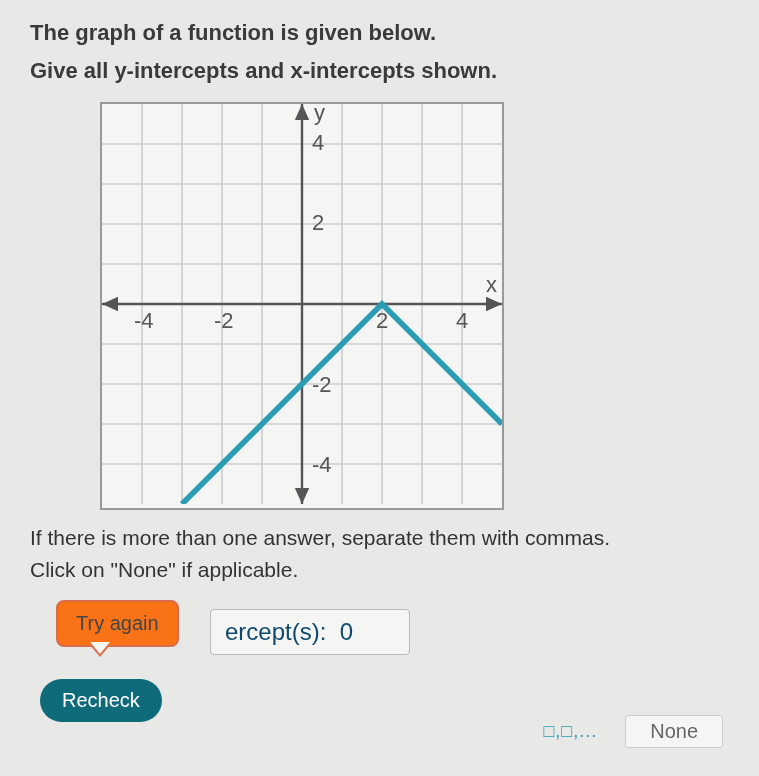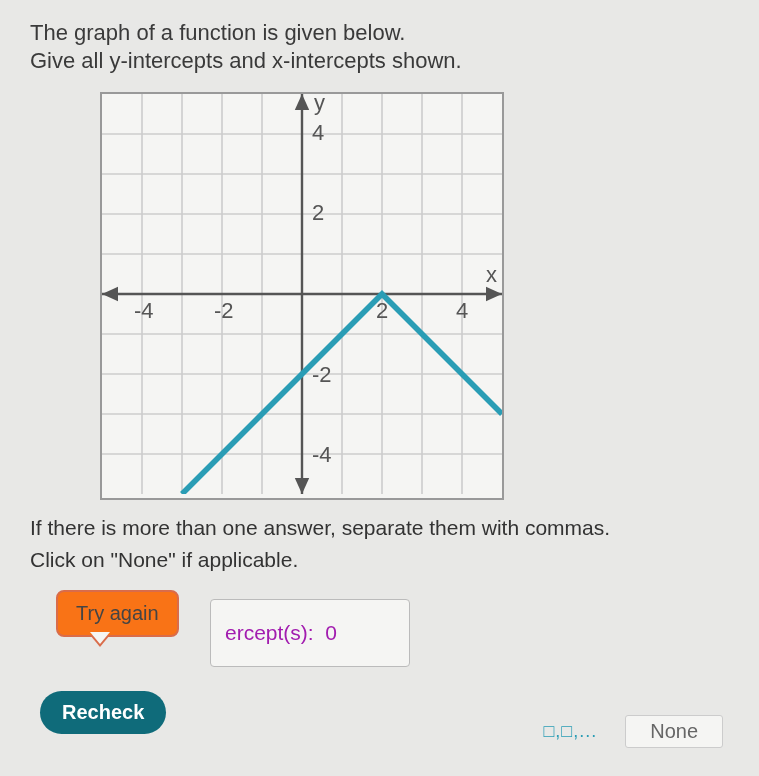--- a/index.html
+++ b/index.html
@@ -1,27 +1,27 @@
 <!DOCTYPE html>
 <html><head>
 <meta charset="utf-8">
 <style>
 *{box-sizing:border-box;margin:0;padding:0}
 body{width:759px;height:776px;background:#e8e8e6;font-family:Arial,Helvetica,sans-serif;padding:20px 30px;position:relative;color:#333}
-.q1{font-size:22px;font-weight:400;color:#3a3a3a;margin-bottom:2px}
-.q2{font-size:22px;font-weight:400;color:#3a3a3a;margin-bottom:18px}
+.q1{font-size:22px;font-weight:700;color:#3a3a3a;margin-bottom:12px}
+.q2{font-size:22px;font-weight:700;color:#3a3a3a;margin-bottom:18px}
 .graph-wrap{margin-left:70px;border:2px solid #999;background:#f5f5f3;display:inline-block}
 .hint1{font-size:21px;color:#333;margin-top:16px}
 .hint2{font-size:21px;color:#333;margin-top:8px}
 .tryagain{display:inline-block;border:2px solid #d96c4a;border-radius:8px;background:#f97316;padding:10px 18px;font-size:20px;color:#444;margin-top:18px;margin-left:26px;position:relative}
 .tryagain::after{content:"";position:absolute;bottom:-12px;left:32px;width:0;height:0;border-left:10px solid transparent;border-right:10px solid transparent;border-top:12px solid #d96c4a}
 .tryagain::before{content:"";position:absolute;bottom:-9px;left:32px;width:0;height:0;border-left:10px solid transparent;border-right:10px solid transparent;border-top:12px solid #f5f5f3;z-index:2}
 .ansrow{display:flex;align-items:center;gap:20px;margin-top:-38px}
-.ansbox{border:1px solid #bbb;background:#f5f5f3;padding:21px 14px;font-size:21px;color:#a21caf;margin-left:180px;border-radius:4px;min-width:200px}
-.recheck{display:inline-block;background:#0f6b7a;color:#fff;border-radius:999px;padding:10px 22px;font-size:20px;font-weight:700;margin-top:24px;margin-left:10px}
+.ansbox{border:1px solid #bbb;background:#f5f5f3;padding:8px 14px;font-size:24px;color:#0c4a6e;margin-left:180px;border-radius:4px;min-width:200px}
+.recheck{display:inline-block;background:#0f6b7a;color:#fff;border-radius:999px;padding:10px 22px;font-size:20px;font-weight:400;margin-top:24px;margin-left:10px}
 .helpers{position:absolute;right:36px;bottom:28px;display:flex;align-items:center;gap:28px}
 .helpicon{color:#2a9db5;font-size:18px;letter-spacing:1px}
 .nonebtn{color:#666;font-size:20px;border:1px solid #ccc;background:#f5f5f3;padding:4px 24px;border-radius:3px}
 </style>
 </head>
 <body>
 
 
 
 <div class="q1">The graph of a function is given below.</div>

